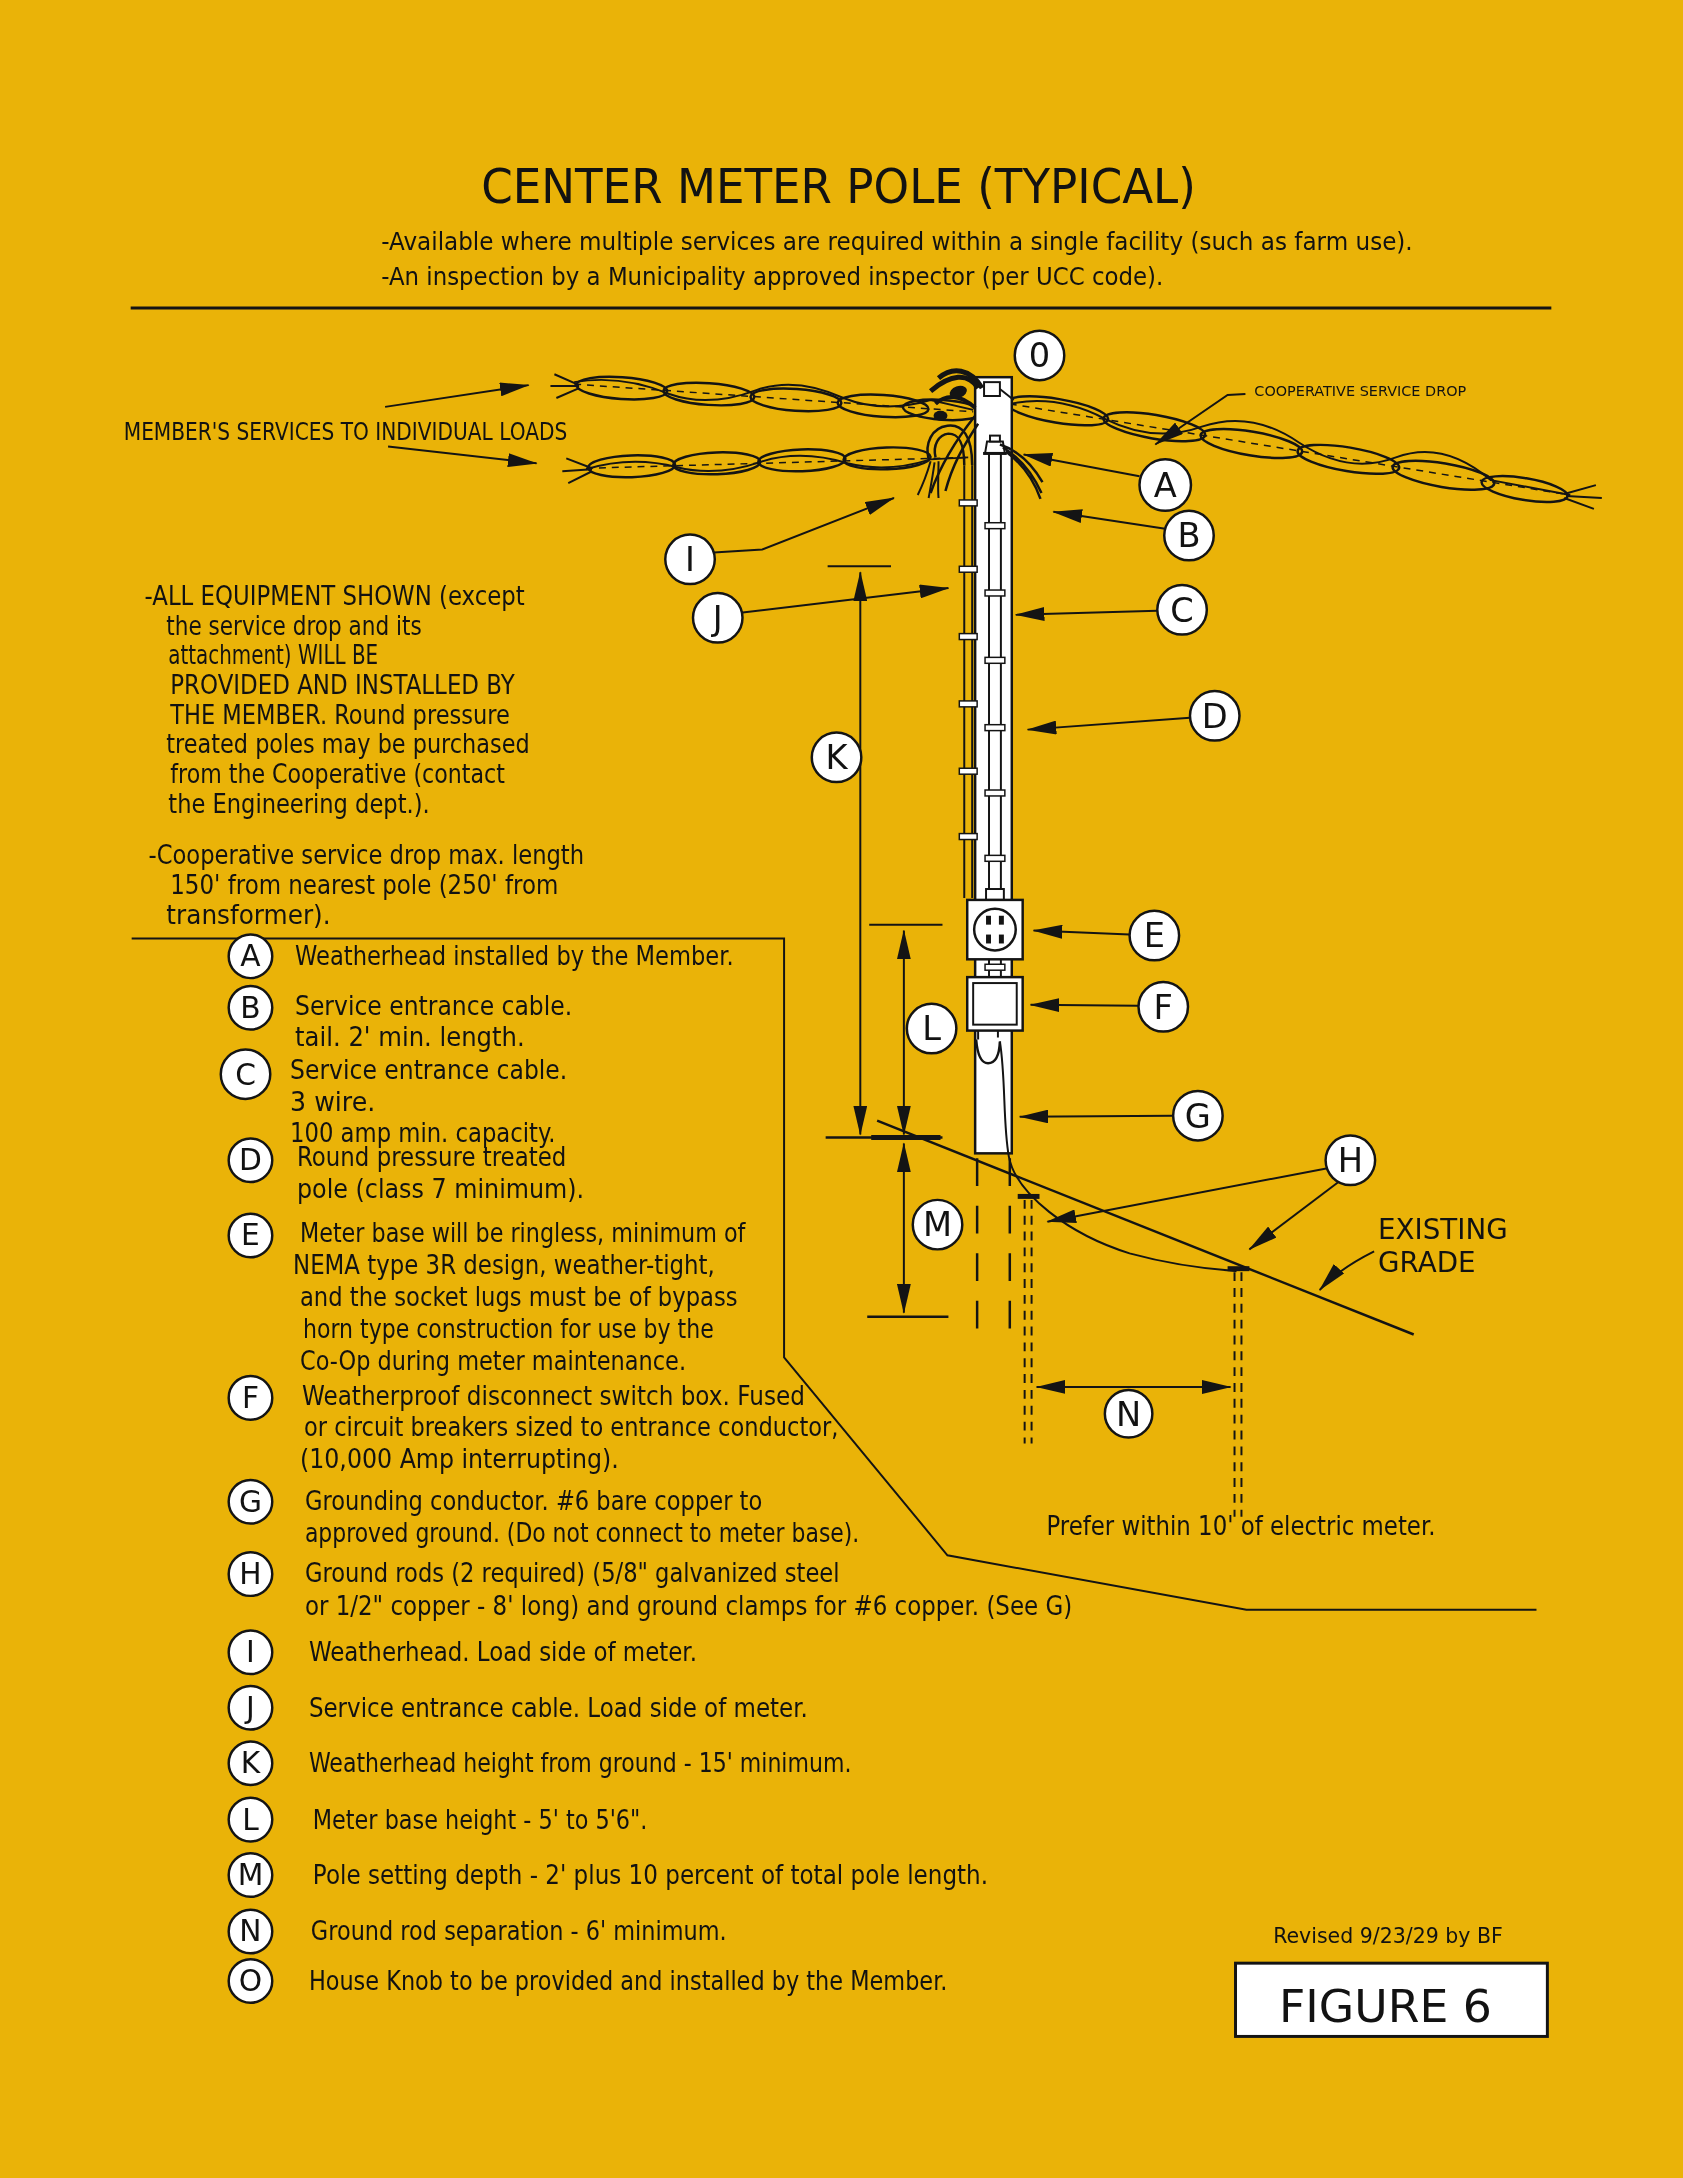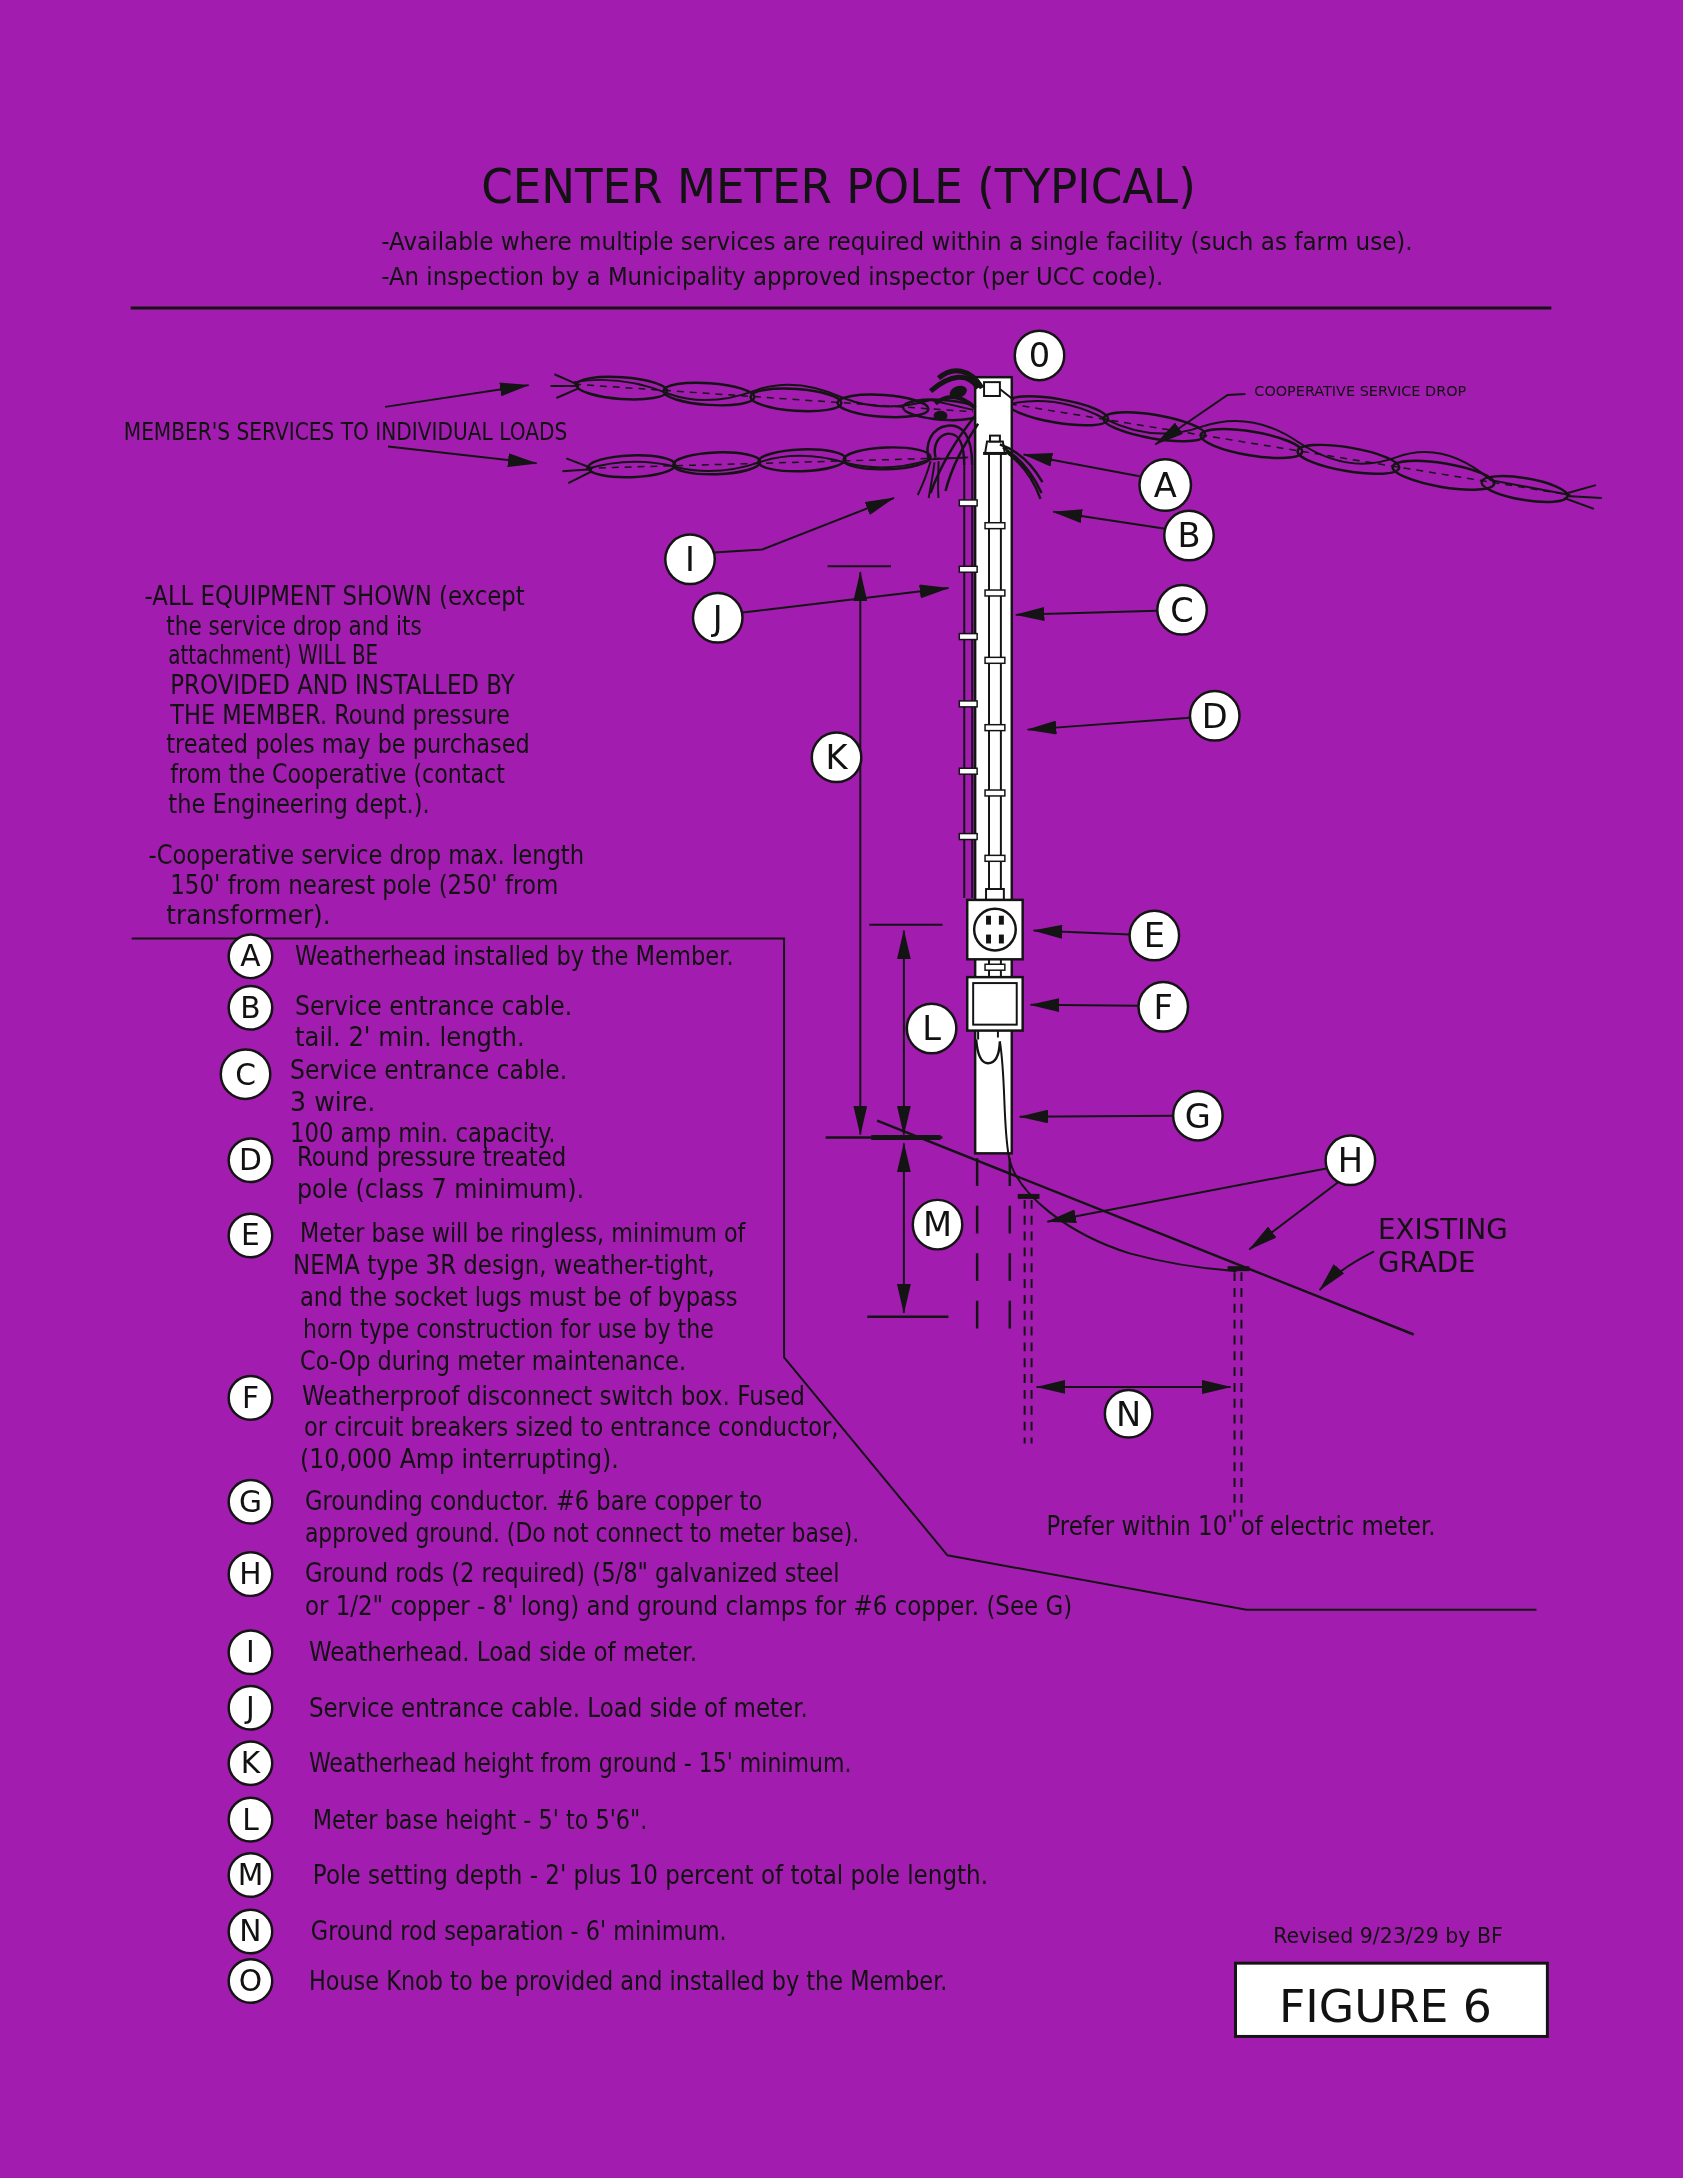--- a/index.html
+++ b/index.html
@@ -1,16 +1,16 @@
 <!DOCTYPE html>
 <html><head>
 <meta charset="utf-8">
 <style>
   html,body{margin:0;padding:0;background:#ffffff;}
-  .page{position:relative;width:1683px;height:2178px;background:#a21caf;overflow:hidden;}
+  .page{position:relative;width:1683px;height:2178px;background:#eab308;overflow:hidden;}
   svg{display:block;}
   svg text{font-family:"DejaVu Sans","Liberation Sans",sans-serif;fill:#121212;}
   .ln{stroke:#141414;fill:none;}
   .blob{fill:#141414;stroke:none;}
   .whitebox{fill:#ffffff;stroke:#141414;}
 </style>
 </head>
 <body>
 
 <div class="page">

